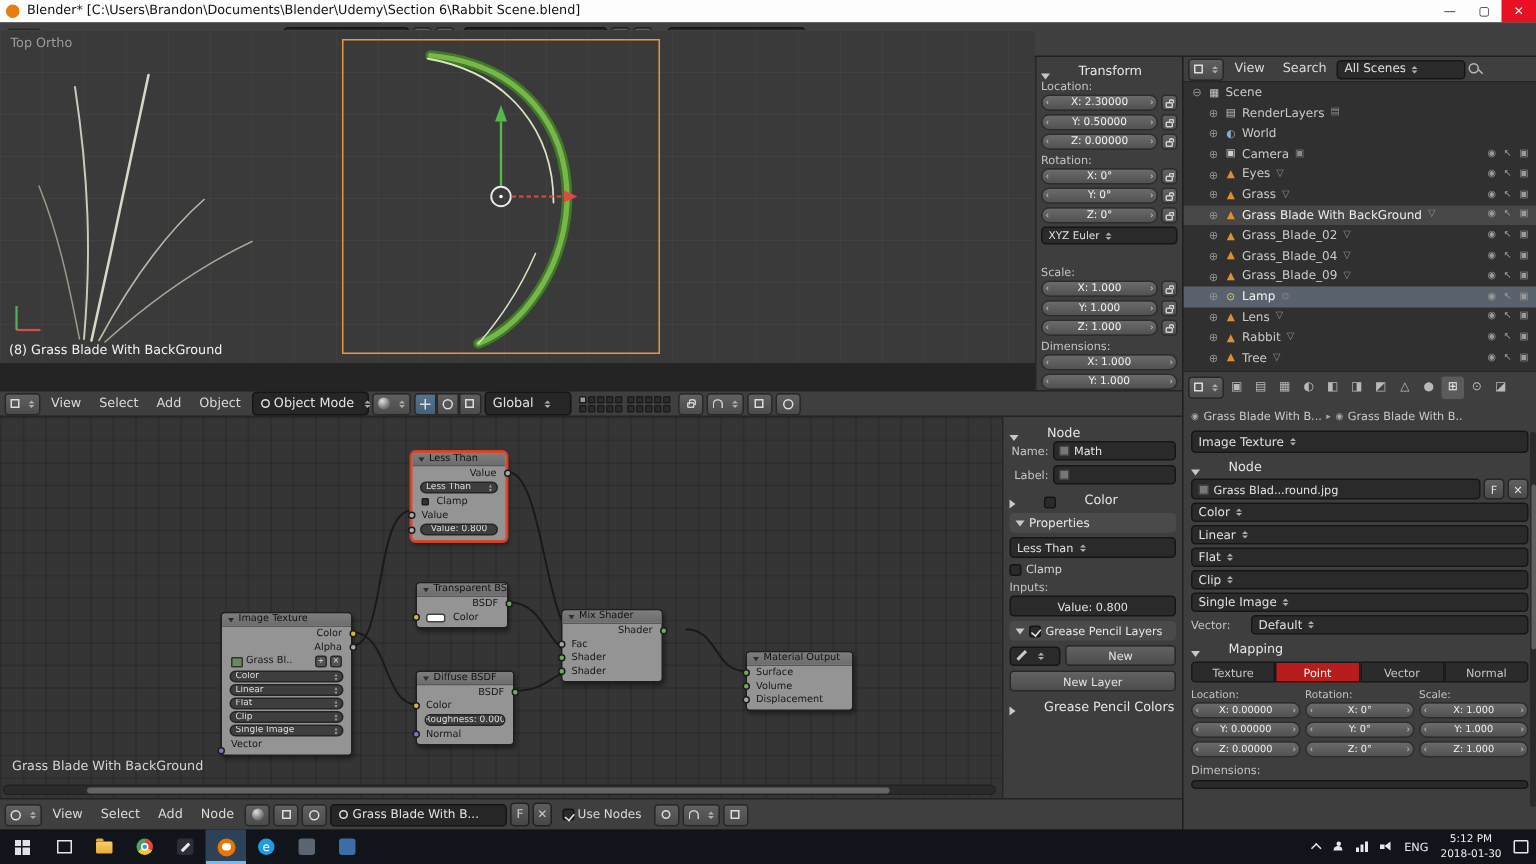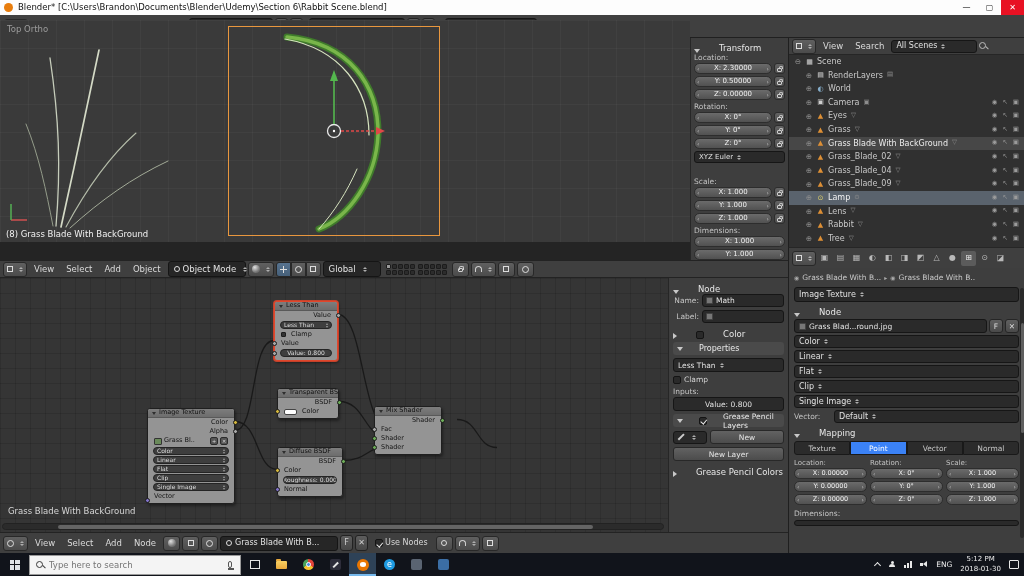--- a/index.html
+++ b/index.html
@@ -98,21 +98,21 @@
 .bcrumb{display:flex;align-items:center;gap:3px;height:15px;color:#c9c9c9;font-size:7.5px;white-space:nowrap;overflow:hidden}
 .bdot{font-size:6px;color:#aaa}
 #texp .dd{height:15px;font-size:8px;margin:2px 0}
 .ddrow{display:flex;gap:2px;margin:2px 0}
 .ifield{flex:1;display:flex;align-items:center;gap:3px;background:#2a2a2a;border:1px solid #161616;border-radius:3px;height:14px;padding:0 4px;color:#e2e2e2;font-size:7.5px;white-space:nowrap;overflow:hidden}
 .fbtn{width:14px;height:14px;background:linear-gradient(#606060,#4a4a4a);border:1px solid #262626;border-radius:3px;color:#ddd;font-size:7.5px;display:flex;align-items:center;justify-content:center;flex:none}
 .tabs{display:flex;margin:3px 0}
 .tab{flex:1;height:14px;background:#2b2b2b;border:1px solid #191919;display:flex;align-items:center;justify-content:center;color:#c6c6c6;font-size:7.5px}
 .tab:first-child{border-radius:3px 0 0 3px}
 .tab:last-child{border-radius:0 3px 3px 0}
-.tab.act{background:#3b82f6;color:#fff}
+.tab.act{background:#b91c1c;color:#fff}
 .mapcols{display:flex;gap:3px}
 .mcol{flex:1;min-width:0}
 .mcol .plab{font-size:7px}
 .mcol .numf{height:11px;font-size:6.5px;margin-bottom:2px}
 .vscroll{position:absolute;right:0;top:20px;width:4px;height:250px;background:#2a2a2a;border-radius:2px}
 .vthumb{position:absolute;left:0.5px;top:35px;width:3px;height:110px;background:#5f5f5f;border-radius:2px}
 
 #ne{left:0;top:278px;width:668px;height:254px;background:#353535;background-image:linear-gradient(rgba(0,0,0,.12) 1px,transparent 1px),linear-gradient(90deg,rgba(0,0,0,.12) 1px,transparent 1px);background-size:15px 15px;overflow:hidden}
 #wires{position:absolute;left:0;top:0;z-index:1}
 .node{position:absolute;z-index:2;background:#949494;border:1px solid #1f1f1f;border-radius:3px;box-shadow:1px 2px 3px rgba(0,0,0,.4);font-size:6.5px;color:#161616;padding-bottom:2px}
@@ -131,21 +131,21 @@
 .nmini{width:8px;height:8px;background:#555;border:1px solid #2c2c2c;border-radius:2px;color:#ddd;font-size:5px;display:flex;align-items:center;justify-content:center;flex:none}
 .nimg{width:8px;height:7px;background:#6a8a5a;border:1px solid #333;border-radius:1px;flex:none}
 .nelabel{position:absolute;left:8px;top:228px;color:#d6d6d6;font-size:8.5px;z-index:3}
 .hscroll{position:absolute;left:2px;top:245px;width:662px;height:7px;background:#2b2b2b;border:1px solid #222;border-radius:4px;z-index:3}
 .hthumb{position:absolute;left:55px;top:1px;width:535px;height:3.5px;background:#646464;border-radius:3px}
 
 #nep{left:668px;top:278px;width:120px;height:254px;background:#3e3e3e;border-left:1px solid #262626;padding:3px 4px;overflow:hidden;font-size:8px}
 .nprow{display:flex;align-items:center;gap:3px;margin-bottom:3px}
 .nplab{width:26px;color:#c6c6c6;font-size:7.5px;text-align:right;flex:none}
 .dfield{flex:1;display:flex;align-items:center;gap:3px;background:#2a2a2a;border:1px solid #161616;border-radius:3px;height:13px;padding:0 3px;color:#e5e5e5;font-size:7.5px;overflow:hidden;white-space:nowrap;min-width:0}
-.subhdr{display:flex;align-items:center;gap:16px;background:#4a4a4a;border-radius:3px;height:13px;padding:0 4px;color:#e8e8e8;font-size:8px;margin:3px 0}
+.subhdr{display:flex;align-items:center;gap:3px;background:#4a4a4a;border-radius:3px;height:13px;padding:0 4px;color:#e8e8e8;font-size:8px;margin:3px 0}
 .cb{width:8px;height:8px;background:#2a2a2a;border:1px solid #141414;border-radius:2px;position:relative;flex:none}
 .cb.on::before{content:"";position:absolute;left:2px;top:0.5px;width:2.5px;height:4.5px;border-right:1.3px solid #e8e8e8;border-bottom:1.3px solid #e8e8e8;transform:rotate(40deg)}
 .btnw{flex:1;height:14px;background:linear-gradient(#626262,#4c4c4c);border:1px solid #282828;border-radius:3px;display:flex;align-items:center;justify-content:center;color:#e3e3e3;font-size:7.5px}
 .pen{width:8px;height:1.6px;background:#ccc;transform:rotate(-45deg)}
 .fldico{width:7px;height:7px;background:#777;border:1px solid #444;border-radius:1px;flex:none}
 
 #neh{left:0;top:532px;width:788px;height:21px;background:#3f3f3f;border-top:1px solid #232323;display:flex;align-items:center;gap:2px;padding:0 3px}
 #neh .sel{height:15px;font-size:8px}
 
 #taskbar{left:0;top:553px;width:1024px;height:23px;background:#11141b;display:flex;align-items:center;color:#eee}
@@ -991,20 +991,38 @@
       </div>
     <div class="nrow">
         <span>Shader</span>
       </div>
     <span class="sk r grn" style="top:11px"></span>
     <span class="sk l gray" style="top:20px"></span>
     <span class="sk l grn" style="top:29px"></span>
     <span class="sk l grn" style="top:38px"></span>
   </div>
 
+  <div class="node" style="left:497px;top:156px;width:72px">
+    <div class="nh">
+        <span class="ntri"></span>
+        <span>Material Output</span>
+      </div>
+    <div class="nrow">
+        <span>Surface</span>
+      </div>
+    <div class="nrow">
+        <span>Volume</span>
+      </div>
+    <div class="nrow">
+        <span>Displacement</span>
+      </div>
+    <span class="sk l grn" style="top:11px"></span>
+    <span class="sk l grn" style="top:20px"></span>
+    <span class="sk l gray" style="top:29px"></span>
+  </div>
 
   <span class="nelabel">Grass Blade With BackGround</span>
   <div class="hscroll">
       <span class="hthumb"></span>
     </div>
 </div>
 
 <div id="nep" class="r">
   <div class="phdr">
       <span class="tri"></span>
@@ -1117,25 +1135,20 @@
 
 <div id="taskbar" class="r">
   <div class="tstart">
       <span class="wlogo">
         <i></i>
         <i></i>
         <i></i>
         <i></i>
       </span>
     </div>
-  <div class="tsearch">
-    <span class="mag"></span>
-    <input type="text" placeholder="Type here to search" style="">
-    <span class="mic"></span>
-  </div>
   <div class="tapp">
       <span class="ic-tv"></span>
     </div>
   <div class="tapp">
       <span class="ic-folder"></span>
     </div>
   <div class="tapp">
       <span class="ic-chrome"></span>
     </div>
   <div class="tapp">

